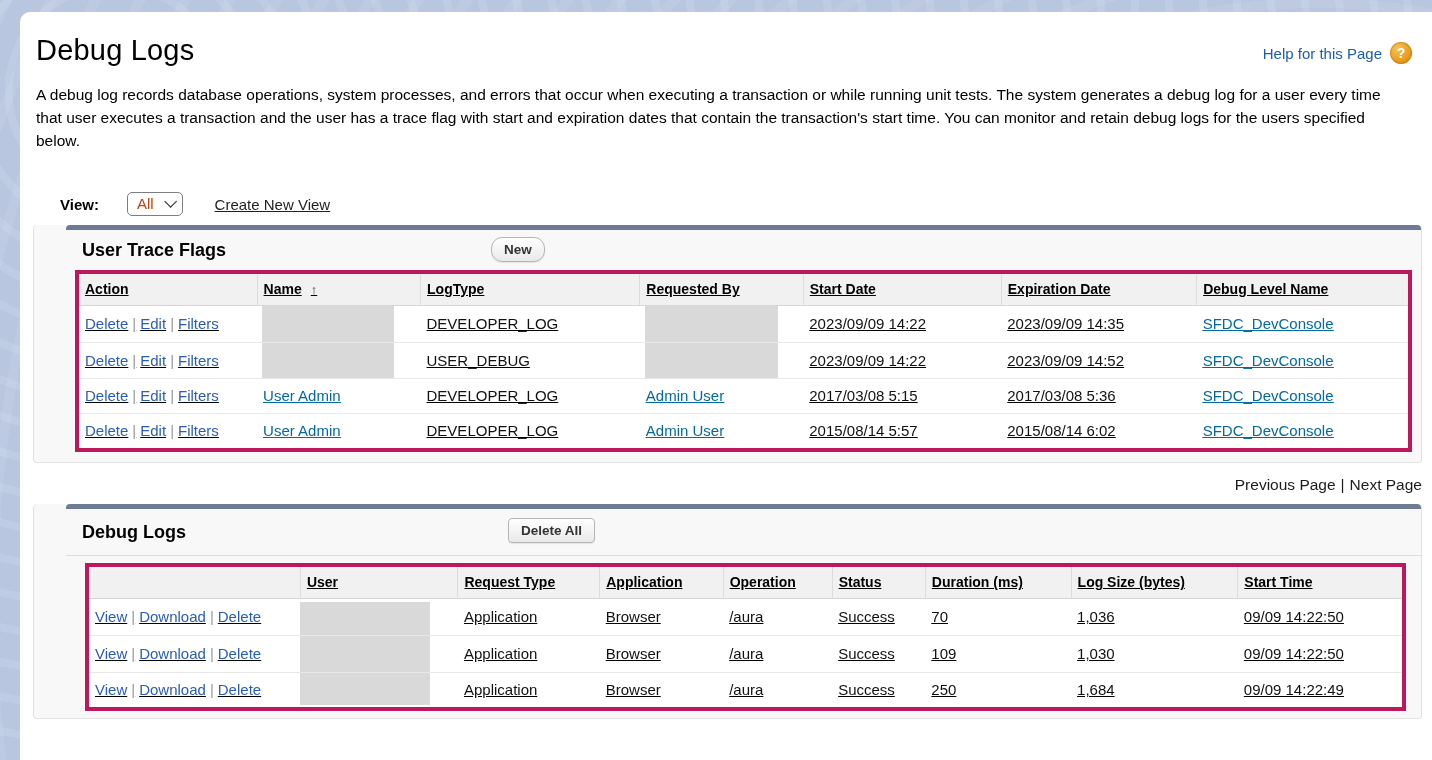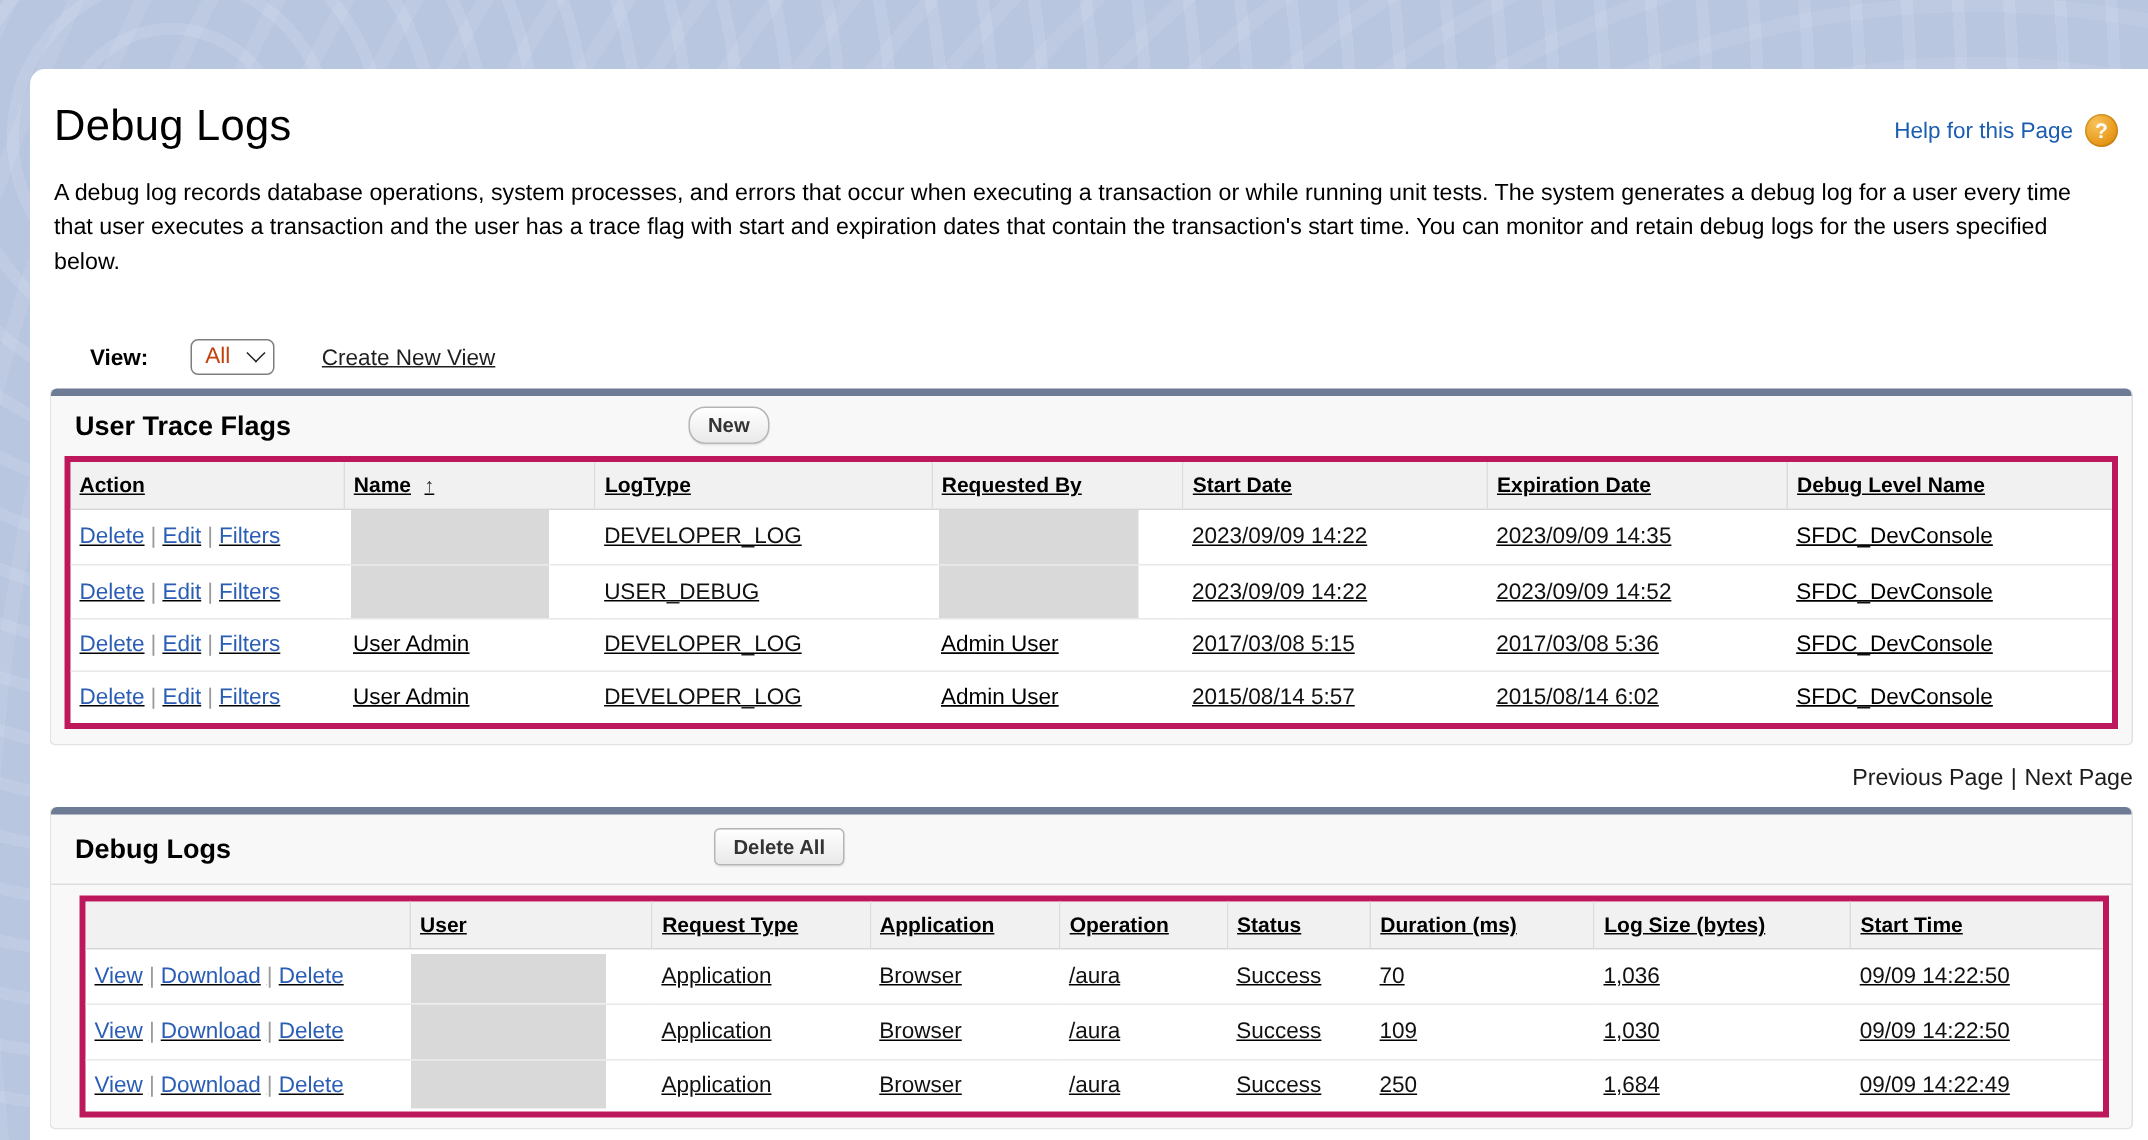--- a/index.html
+++ b/index.html
@@ -6,21 +6,21 @@
   html,body { width:1432px; height:760px; overflow:hidden; }
   body {
     font-family: "Liberation Sans", "DejaVu Sans", sans-serif;
     background:
       repeating-radial-gradient(circle at 8% 12%, rgba(255,255,255,0.10) 0 8px, rgba(255,255,255,0) 8px 34px),
       repeating-radial-gradient(circle at 92% 80%, rgba(255,255,255,0.08) 0 10px, rgba(255,255,255,0) 10px 40px),
       #b8c6e0;
   }
   .panel {
     position:absolute; left:20px; top:12px; right:0; bottom:0;
-    background:#ffffff; border-radius:10px 0 0 0;margin-top:34px;
+    background:#ffffff; border-radius:10px 0 0 0;
   }
   
   .page-header { position:relative; padding:22px 22px 0 16px; }
   .page-title { font-size:29px; font-weight:400; color:#000; letter-spacing:0.2px; }
   .help-area { position:absolute; top:30px; right:20px; display:flex; align-items:center; gap:8px; }
   .help-link { color:#1b5db0; font-size:15px; text-decoration:none; cursor:pointer; }
   .help-icon {
     width:22px; height:22px; border-radius:50%;
     background: radial-gradient(circle at 35% 30%, #f7c35c, #e99b1d 60%, #c97f10);
     color:#fff; font-size:14px; font-weight:bold; display:flex; align-items:center; justify-content:center;
@@ -32,21 +32,21 @@
   .view-bar { margin:40px 0 9px 40px; display:flex; align-items:center; font-size:15px;gap:16px; }
   .view-label { font-weight:bold; color:#000; margin-right:12px; }
   .view-select {
     display:inline-flex; align-items:center; gap:10px;
     border:1px solid #7e7e7e; border-radius:5px; background:#fff;
     padding:2px 9px 3px 9px; font-size:15px; color:#c2410c; cursor:pointer;
   }
   .chevron { width:9px; height:9px; border-right:1.5px solid #222; border-bottom:1.5px solid #222; transform:rotate(45deg) translateY(-3px); }
   .create-view { margin-left:16px; color:#1f1f1f; text-decoration:underline; cursor:pointer; }
   
-  .section { margin:0 10px 0 13px; background:#f8f8f8; border:1px solid #e2e2e2; border-top:none; border-radius:4px; }
+  .section { margin:0 10px 0 13px; background:#f8f8f8; border:1px solid #e2e2e2; border-top:none; border-radius:4px;padding-left:32px; }
   .section-topbar { height:5px; background:#6e7b95; border-radius:4px 4px 0 0; }
   .section-header { position:relative; padding:10px 16px 9px 16px; }
   .section-title { font-size:18px; font-weight:bold; color:#000; }
   .btn {
     font-family:inherit; font-size:13.5px; font-weight:bold; color:#333;
     background:linear-gradient(#ffffff,#e9e9e9); border:1px solid #b5b5b5; border-radius:4px;
     padding:4px 12px; cursor:pointer; box-shadow:0 1px 1px rgba(0,0,0,0.08);
   }
   .btn-new { position:absolute; left:425px; top:7px;border-radius:11px; }
   .btn-deleteall { position:absolute; left:442px; top:9px; }
@@ -67,21 +67,21 @@
   tbody tr:last-child td { border-bottom:none; }
   td.redcell { padding:0; vertical-align:top; }
   .redact { background:#d9d9d9; height:36px; position:relative; z-index:1; }
   .redact.w1 { width:132px; margin-left:5px; }
   .redact.w2 { width:133px; margin-left:5px; }
   .redact.u { width:130px; height:33px; margin-left:0; }
   .redact.u.mid { height:35px; }
   .redact.u.top { margin-top:3px; height:33px; }
   a.action { color:#2a5db5; text-decoration:none; cursor:pointer; }
   .sep { color:#9a9a9a; padding:0 4px; }
-  a.plain { color:#000000; text-decoration:underline; cursor:pointer; }
+  a.plain { color:#0369a1; text-decoration:underline; cursor:pointer; }
   .sort-arrow { font-size:13px; color:#333; margin-left:9px; }
   
   .pagination { text-align:right; margin:13px 10px 10px 0; font-size:15.5px; color:#1c1c1c; }
   .pagination a { color:#1c1c1c; text-decoration:none; cursor:pointer; }
   .pagination .psep { color:#1c1c1c; padding:0 5px; }
   .section.sec1 { margin-top:4px; }
 </style>
 </head>
 <body>
 

